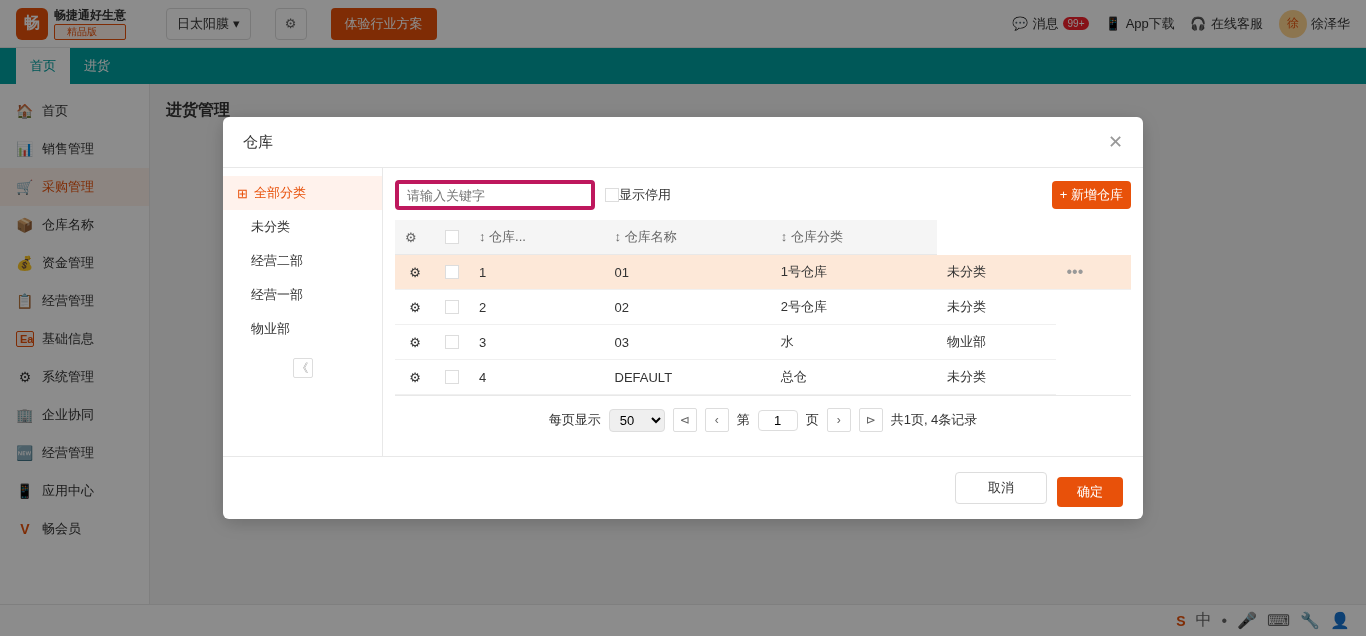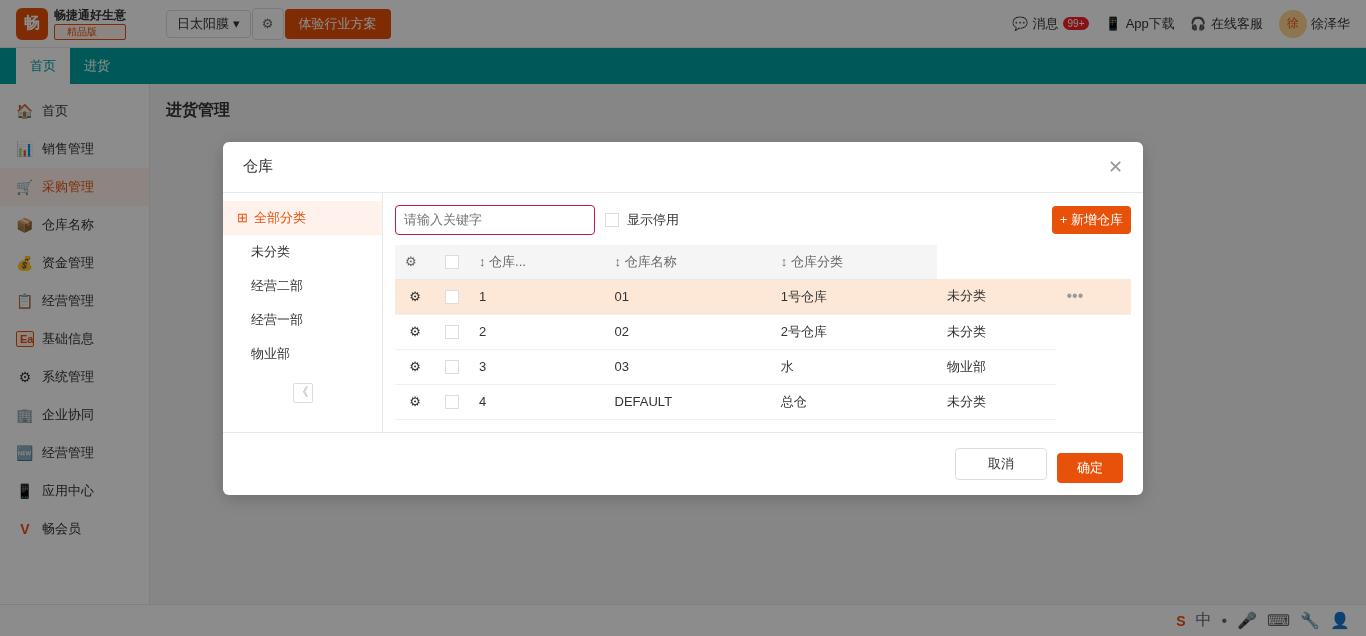--- a/index.html
+++ b/index.html
@@ -23,21 +23,21 @@
       gap: 6px;
     }
     .logo-icon {
       width: 32px; height: 32px;
       background: #e8510a;
       border-radius: 6px;
       display: flex; align-items: center; justify-content: center;
       color: #fff; font-weight: bold; font-size: 16px;
     }
     .logo-badge { font-size: 10px; color: #e8510a; background: #fff2ec; border: 1px solid #e8510a; border-radius: 2px; padding: 0 12px; }
-    .nav-center { flex: 1; display: flex; align-items: center; gap: 1px; }
+    .nav-center { flex: 1; display: flex; gap: 24px; }
     .store-select {
       display: flex; align-items: center; gap: 4px;
       border: 1px solid #ddd; border-radius: 4px; padding: 4px 10px;
       cursor: pointer; color: #333; font-size: 13px;
     }
     .gear-btn {
       width: 32px; height: 32px; border: 1px solid #ddd; border-radius: 4px;
       display: flex; align-items: center; justify-content: center; cursor: pointer; color: #666;
     }
     .trial-btn {
@@ -132,26 +132,26 @@
       background: #fff;
     }
 
     
     .table-area { flex: 1; display: flex; flex-direction: column; padding: 12px; overflow: hidden; }
     .table-toolbar {
       display: flex; align-items: center; gap: 10px; margin-bottom: 10px;
     }
     .search-box {
       display: flex; align-items: center;
-      border: 1px solid #be185d; border-radius: 4px; overflow: hidden;
+      border: 4px solid #be185d; border-radius: 4px; overflow: hidden;
       width: 200px; height: 30px;
     }
     .search-box input { border: none; outline: none; padding: 0 8px; font-size: 13px; flex: 1; color: #999; }
     .search-icon { padding: 0 8px; color: #999; cursor: pointer; }
-    .show-disabled { display: flex; align-items: center; gap: 8px; font-size: 13px; color: #333; }
+    .show-disabled { display: flex; align-items: center; gap: 0; font-size: 13px; color: #333; }
     .checkbox { width: 14px; height: 14px; border: 1px solid #ddd; background: #fff; cursor: pointer; }
     .add-btn {
       margin-left: auto;
       background: #e8510a; color: #fff; border: none; border-radius: 4px;
       padding: 5px 8px; cursor: pointer; font-size: 13px;
     }
 
     
     .data-table { width: 100%; border-collapse: collapse; font-size: 13px; }
     .data-table th {
@@ -413,20 +413,35 @@
                   </td>
                   <td>4</td>
                   <td>DEFAULT</td>
                   <td>总仓</td>
                   <td>未分类</td>
                 </tr>
               </tbody>
           </table>
         </div>
 
+        <div class="pagination">
+          <span>每页显示</span>
+          <select class="page-select">
+            <option>50</option>
+            <option>100</option>
+          </select>
+          <div class="page-btn">⊲</div>
+          <div class="page-btn">‹</div>
+          <span>第</span>
+          <input class="page-input" type="text" value="1" style="">
+          <span>页</span>
+          <div class="page-btn">›</div>
+          <div class="page-btn">⊳</div>
+          <span>共1页, 4条记录</span>
+        </div>
       </div>
     </div>
 
     <div class="modal-footer">
       <button class="btn-cancel">取消</button>
       <button class="btn-confirm">确定</button>
     </div>
   </div>
 </div>
 

